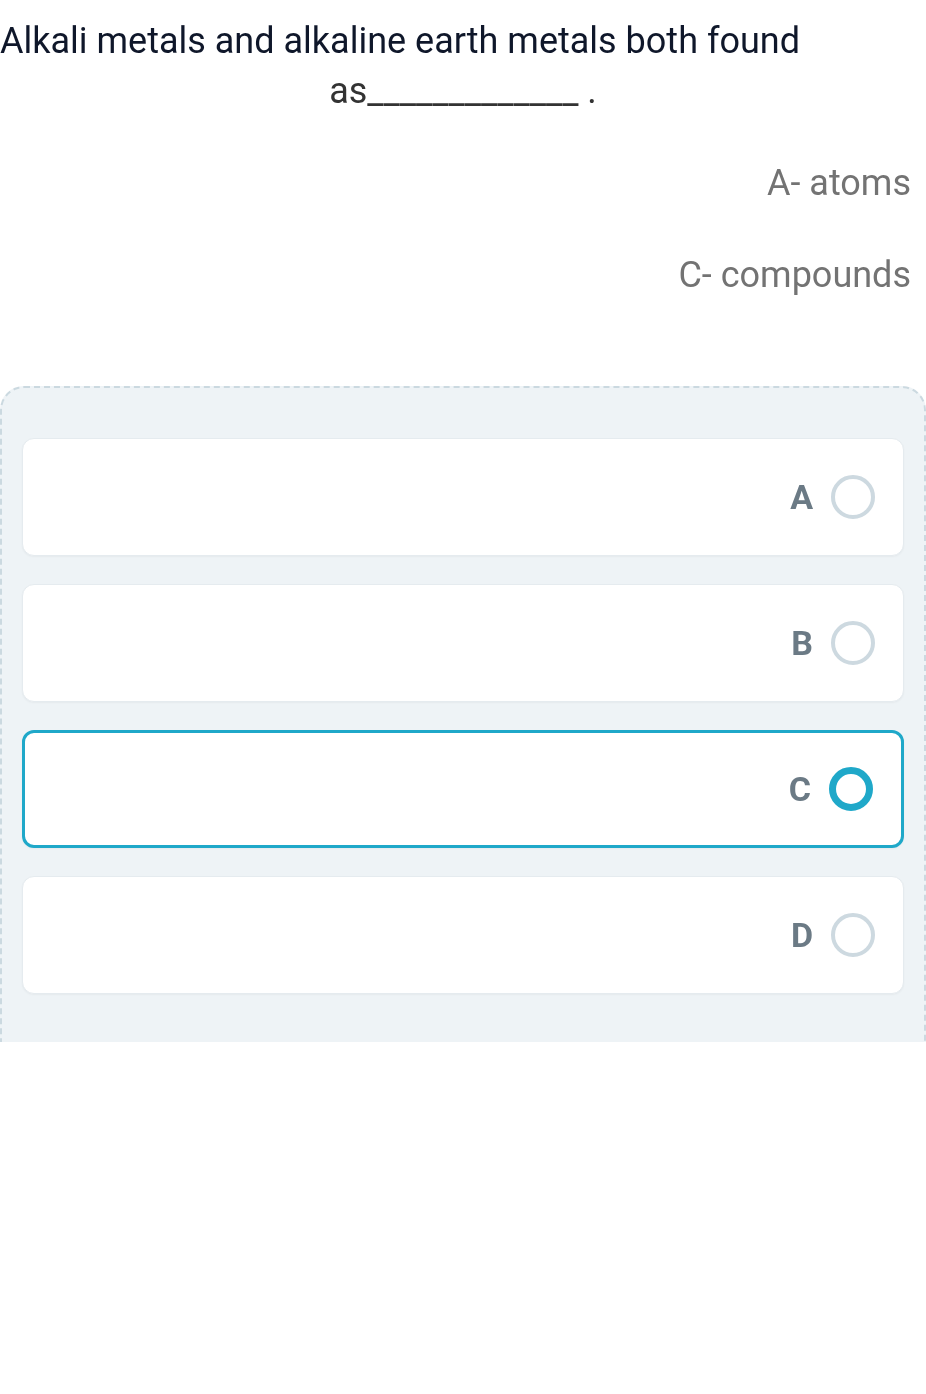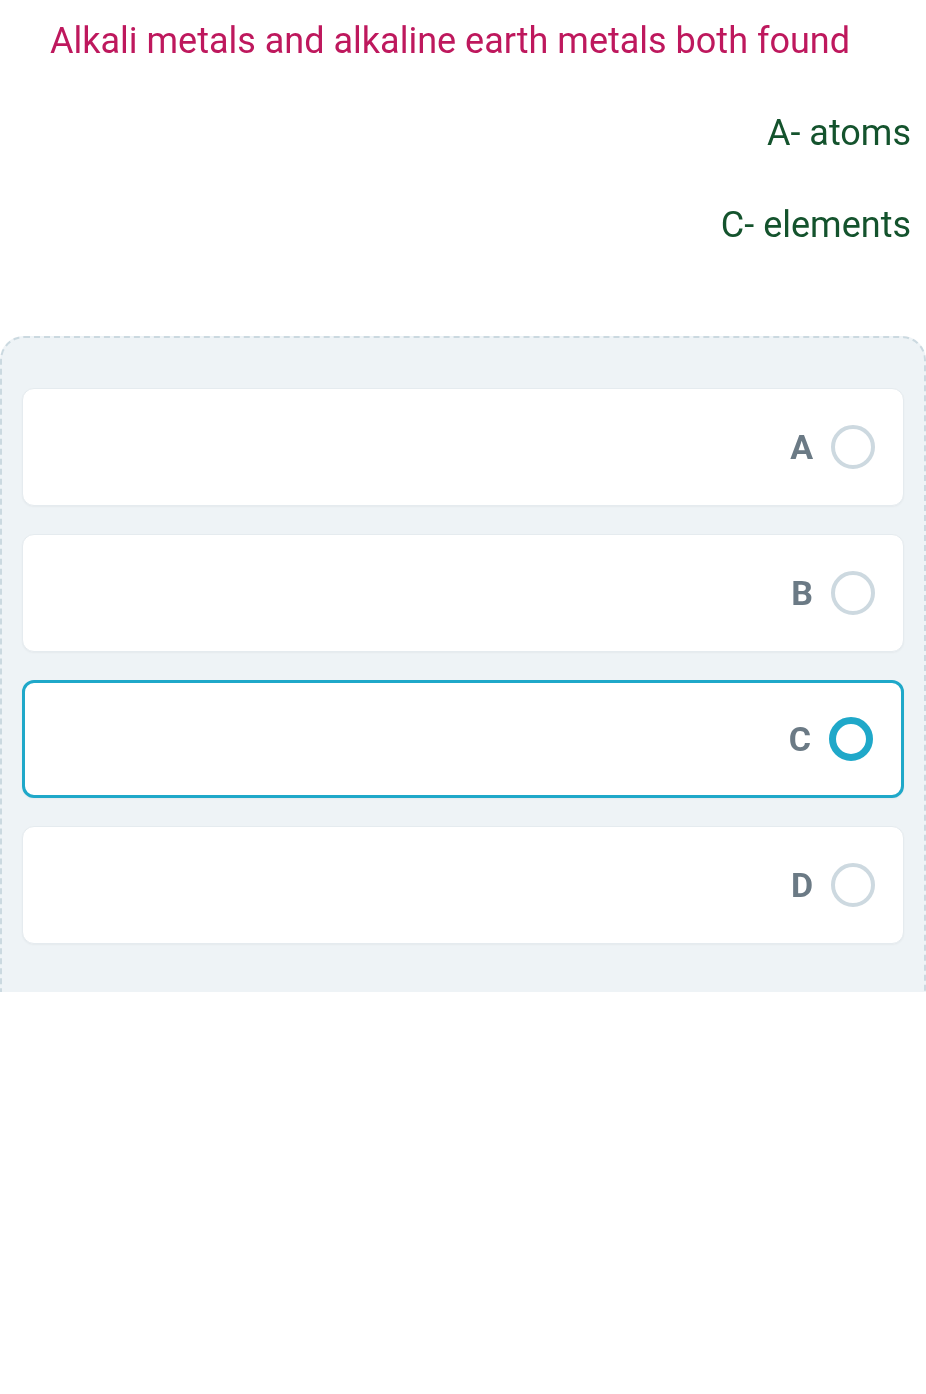--- a/index.html
+++ b/index.html
@@ -15,36 +15,35 @@
       overflow: hidden;
     }
     .question-area {
       padding: 20px 0 0 0;
       text-align: right;
     }
     .question-line1 {
       text-align: left;
       white-space: nowrap;
       font-size: 36px;
-      color: #be185d;
-      padding-left: 50px;
+      color: #0f172a;
     }
     .question-line2 {
       text-align: center;
       font-size: 36px;
       color: #333333;
       margin-top: 8px;
     }
     .answer-options {
       margin-top: 50px;
       padding-right: 15px;
     }
     .answer-option {
       font-size: 36px;
-      color: #14532d;
+      color: #737373;
       text-align: right;
       margin-bottom: 50px;
     }
     .selection-panel {
       margin-top: 90px;
       background: #eef3f6;
       border: 2px dashed #cbd9e0;
       border-bottom: none;
       border-radius: 24px 24px 0 0;
       padding: 50px 20px 20px 20px;
@@ -83,24 +82,25 @@
     }
     .selection-item.selected .selection-label {
       color: #6b7a85;
     }
   </style>
 </head>
 <body>
 
 <div class="question-area">
   <div class="question-line1">Alkali metals and alkaline earth metals both found</div>
+  <div class="question-line2">as_____________ .</div>
 
   <div class="answer-options">
     <div class="answer-option">A- atoms</div>
-    <div class="answer-option">C- elements</div>
+    <div class="answer-option">C- compounds</div>
   </div>
 </div>
 
 <div class="selection-panel">
   <div class="selection-item">
     <span class="selection-label">A</span>
     <span class="radio-circle"></span>
   </div>
   <div class="selection-item">
     <span class="selection-label">B</span>

